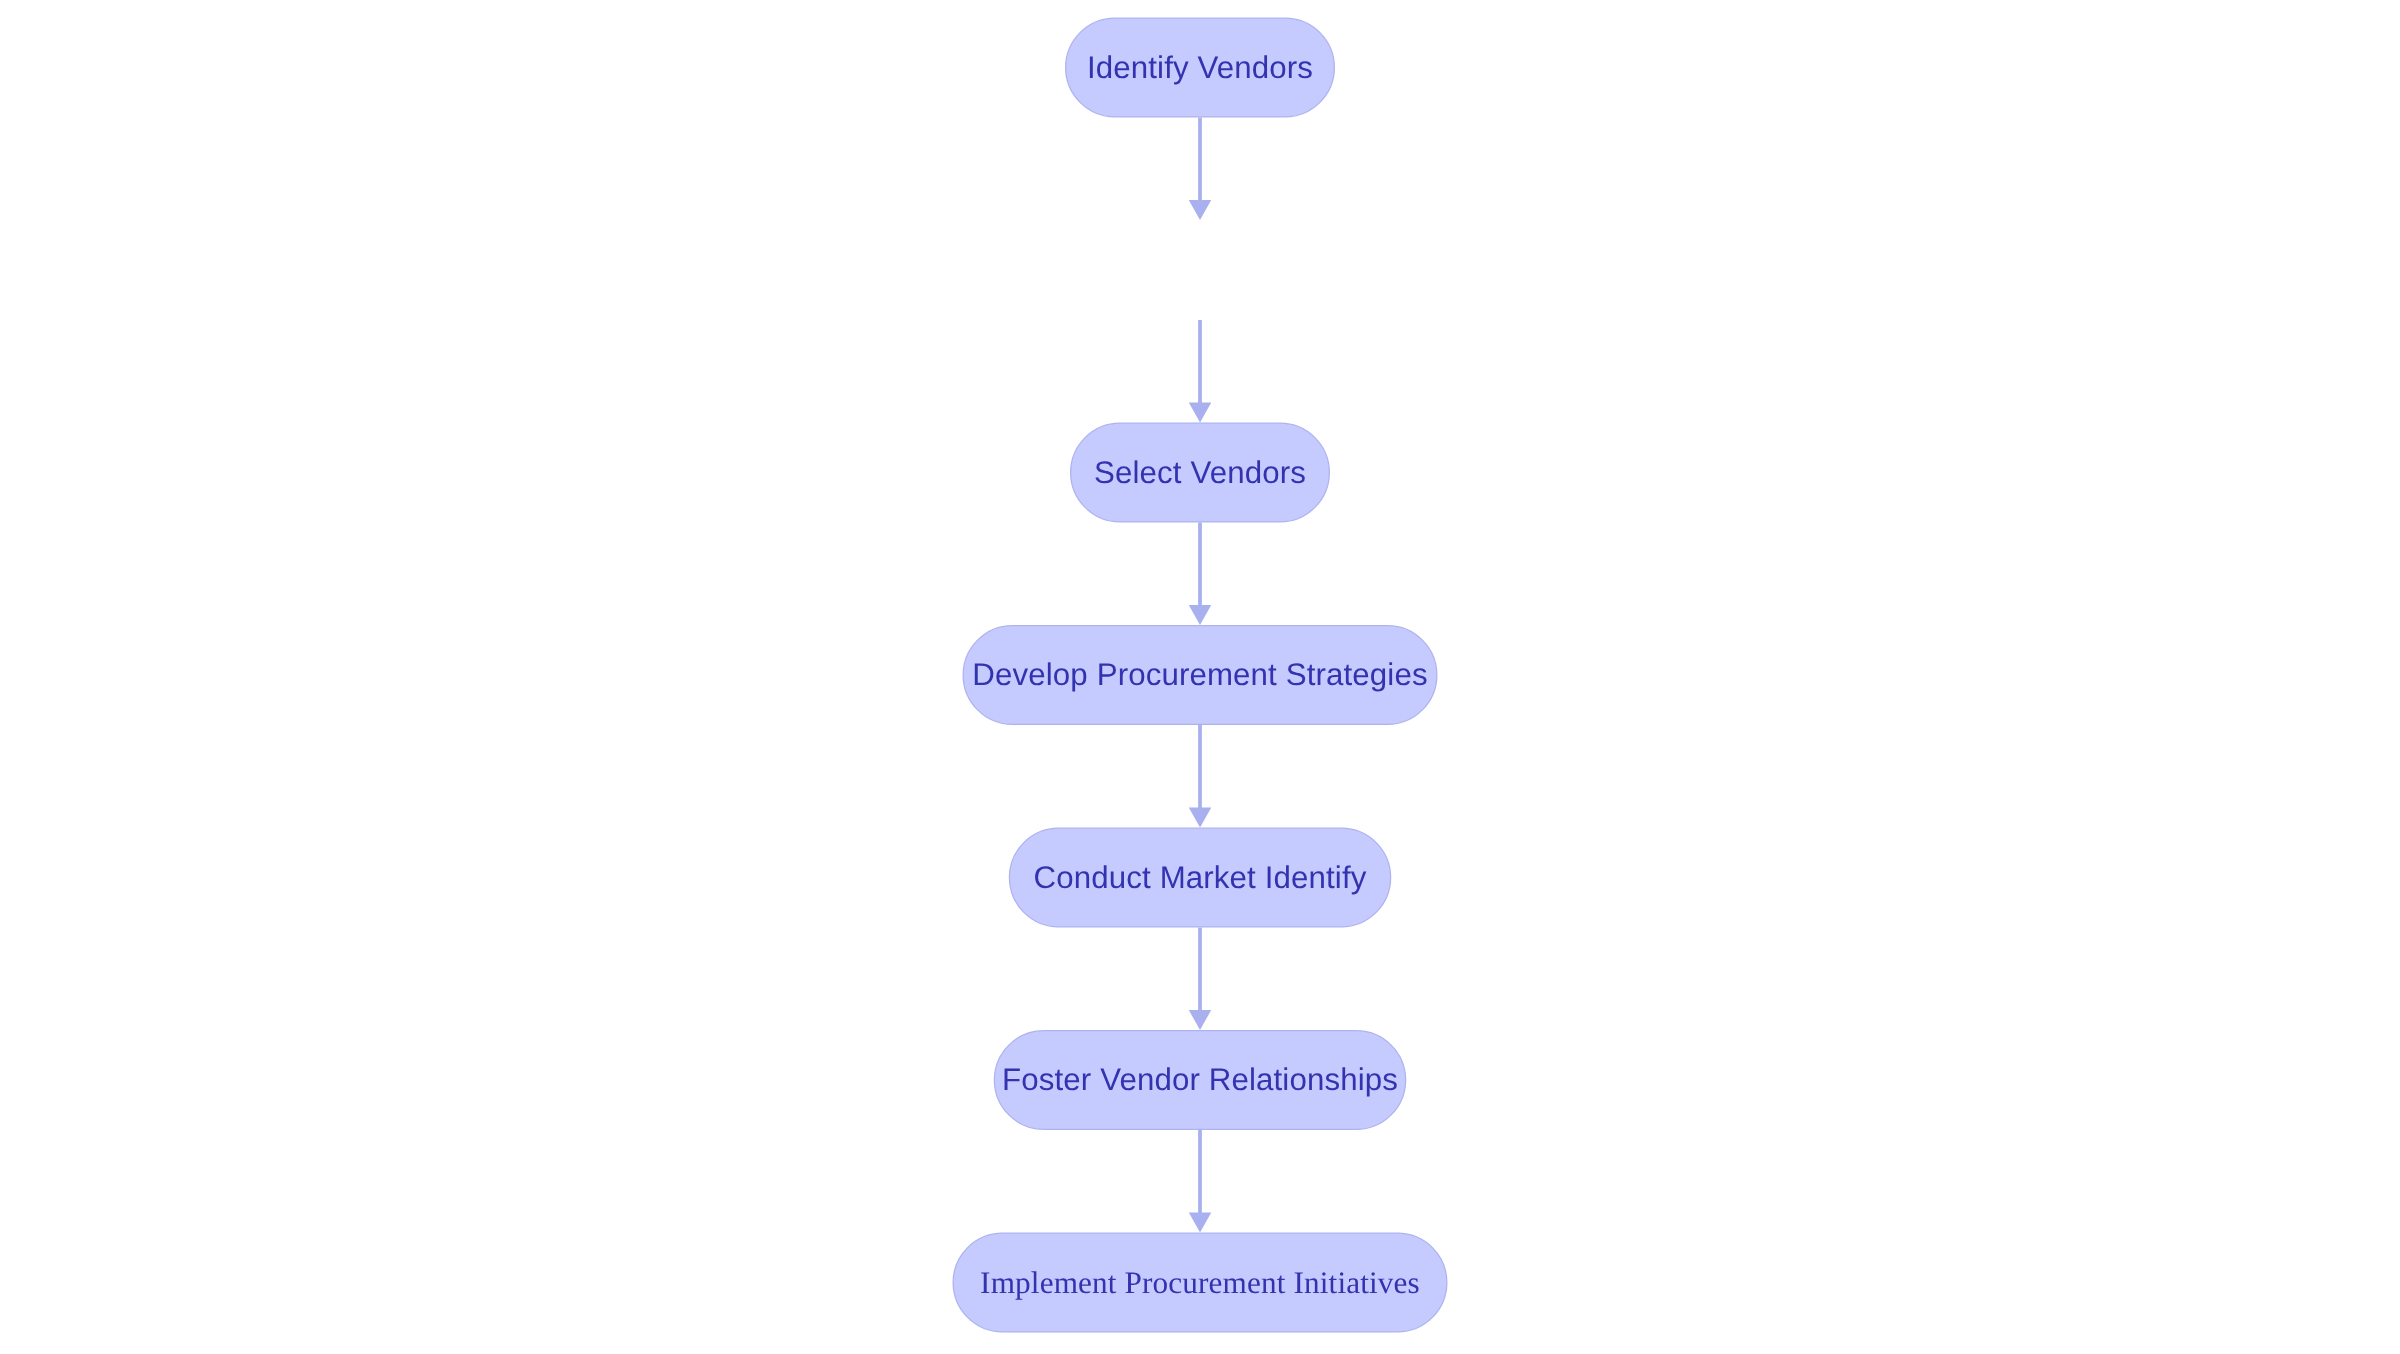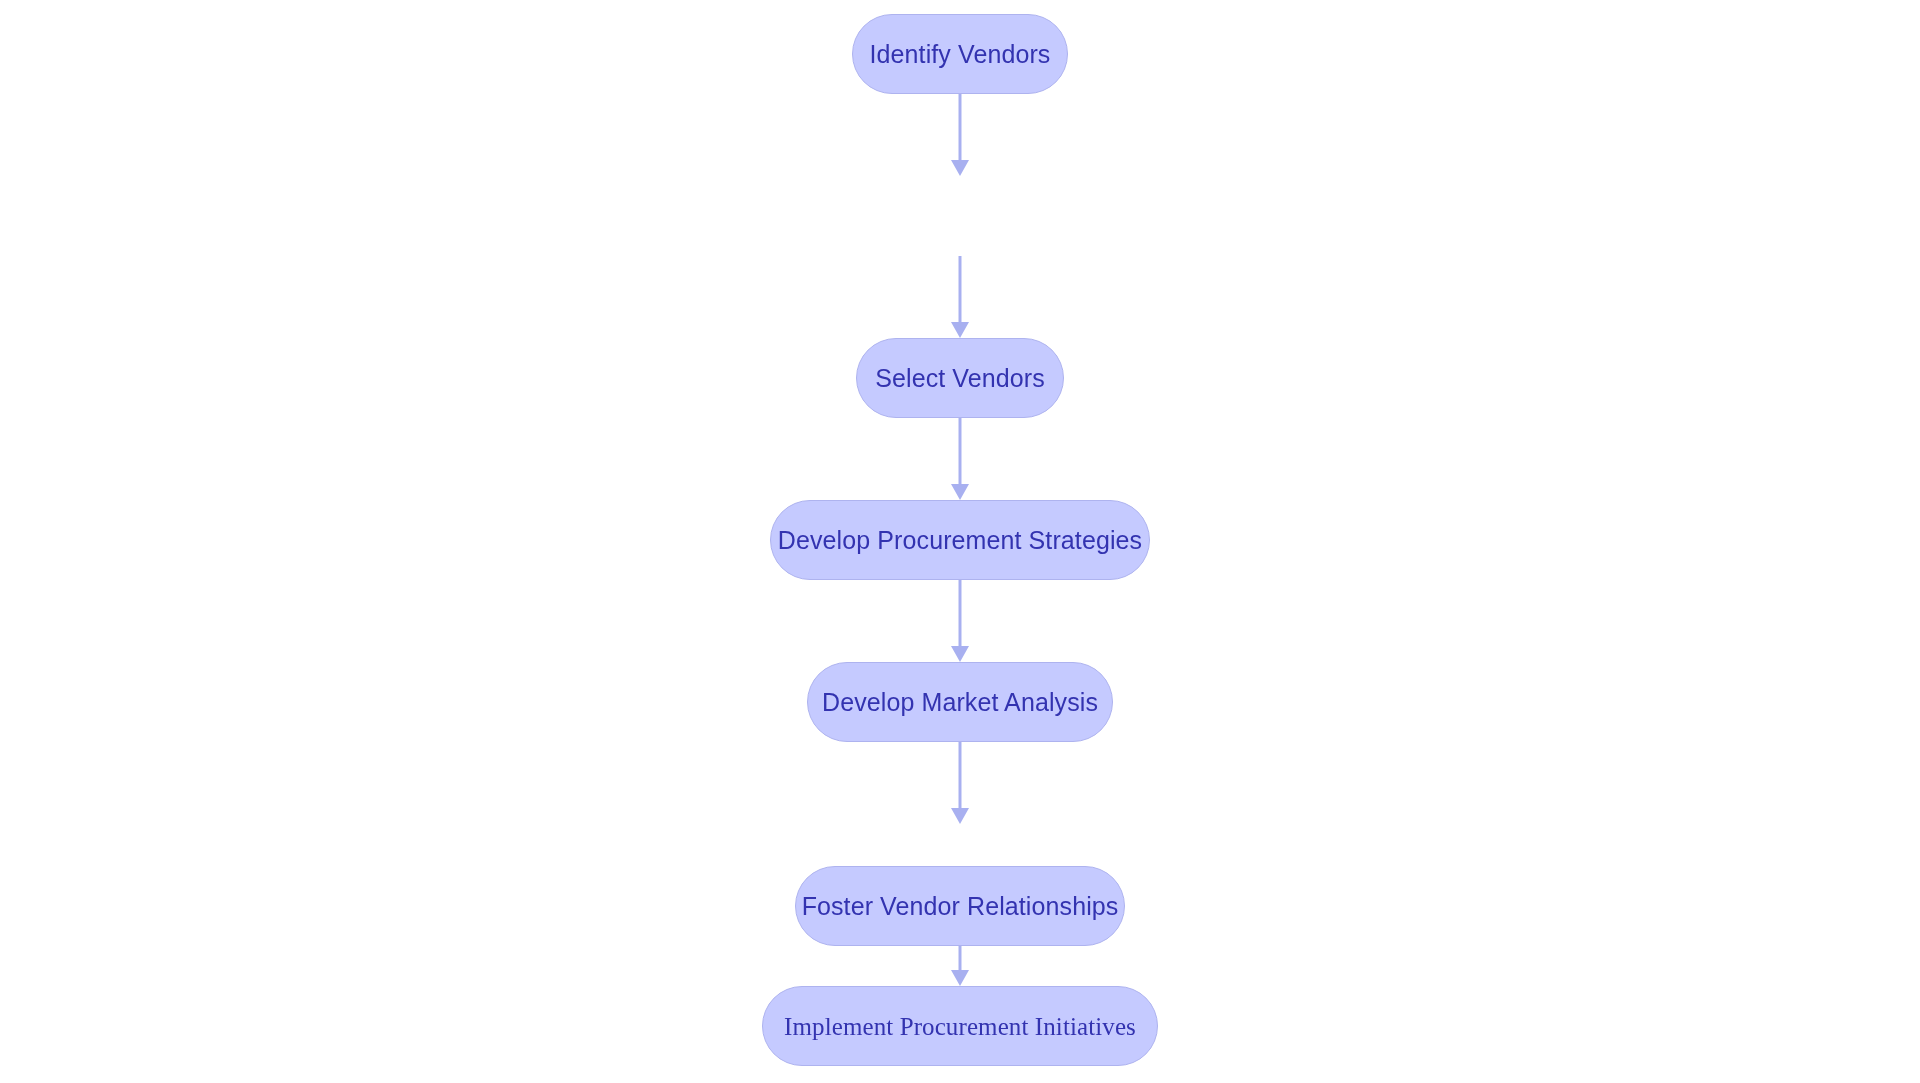--- a/index.html
+++ b/index.html
@@ -95,23 +95,23 @@
       <div class="flow-node" style="left: 960px; top: 54px; width: 216px;">
         <span class="flow-node-label">Identify Vendors</span>
       </div>
       <div class="flow-node" style="left: 960px; top: 540px; width: 380px;">
         <span class="flow-node-label">Develop Procurement Strategies</span>
       </div>
       <div class="flow-node" style="left: 960px; top: 378px; width: 208px;">
         <span class="flow-node-label">Select Vendors</span>
       </div>
       <div class="flow-node" style="left: 960px; top: 702px; width: 306px;">
-        <span class="flow-node-label">Develop Market Analysis</span>
+        <span class="flow-node-label">Conduct Market Identify</span>
       </div>
-      <div class="flow-node" style="left: 960px; top: 864px; width: 330px; margin-top: 42px;">
+      <div class="flow-node" style="left: 960px; top: 864px; width: 330px;">
         <span class="flow-node-label">Foster Vendor Relationships</span>
       </div>
       <div class="flow-node" style="left: 960px; top: 1026px; width: 396px; font-family: Liberation Serif, serif;">
         <span class="flow-node-label">Implement Procurement Initiatives</span>
       </div>
     </div>
 
 </div>
 
 </body></html>

